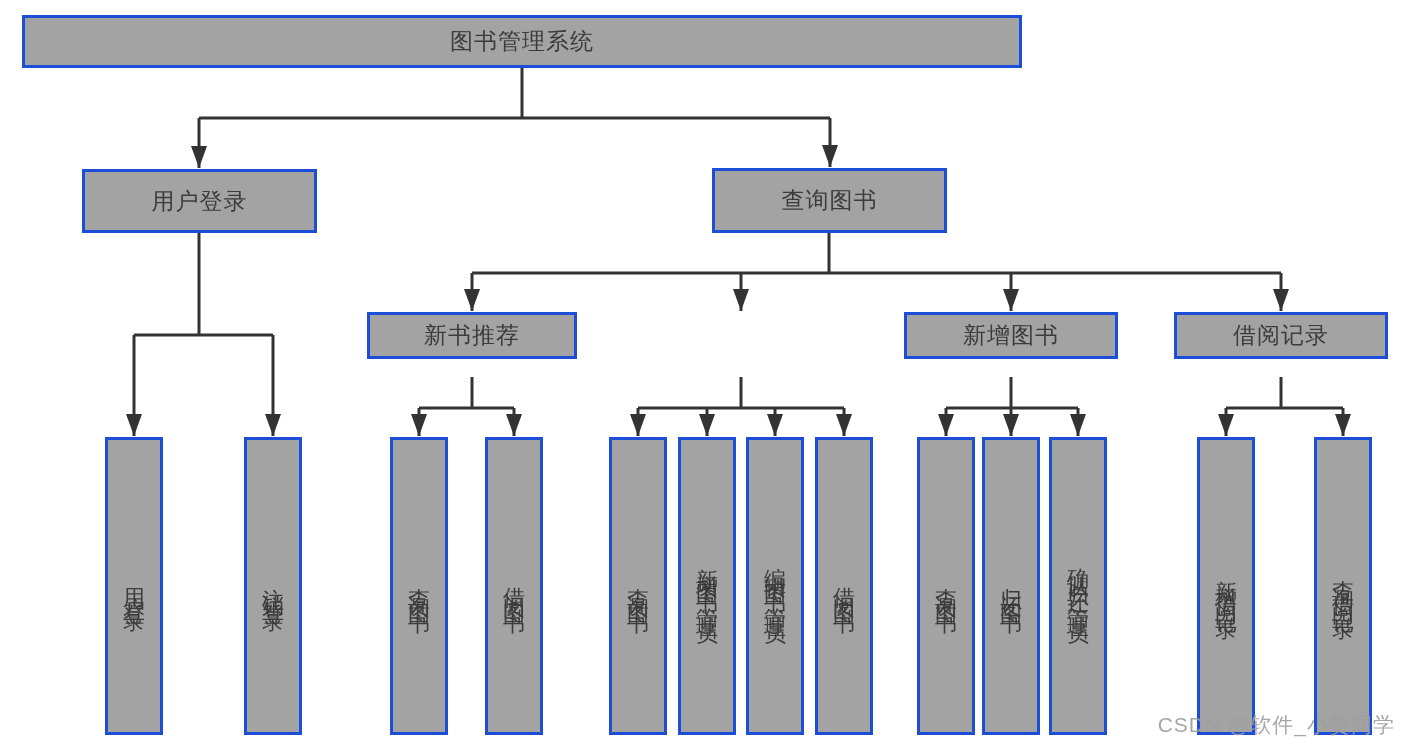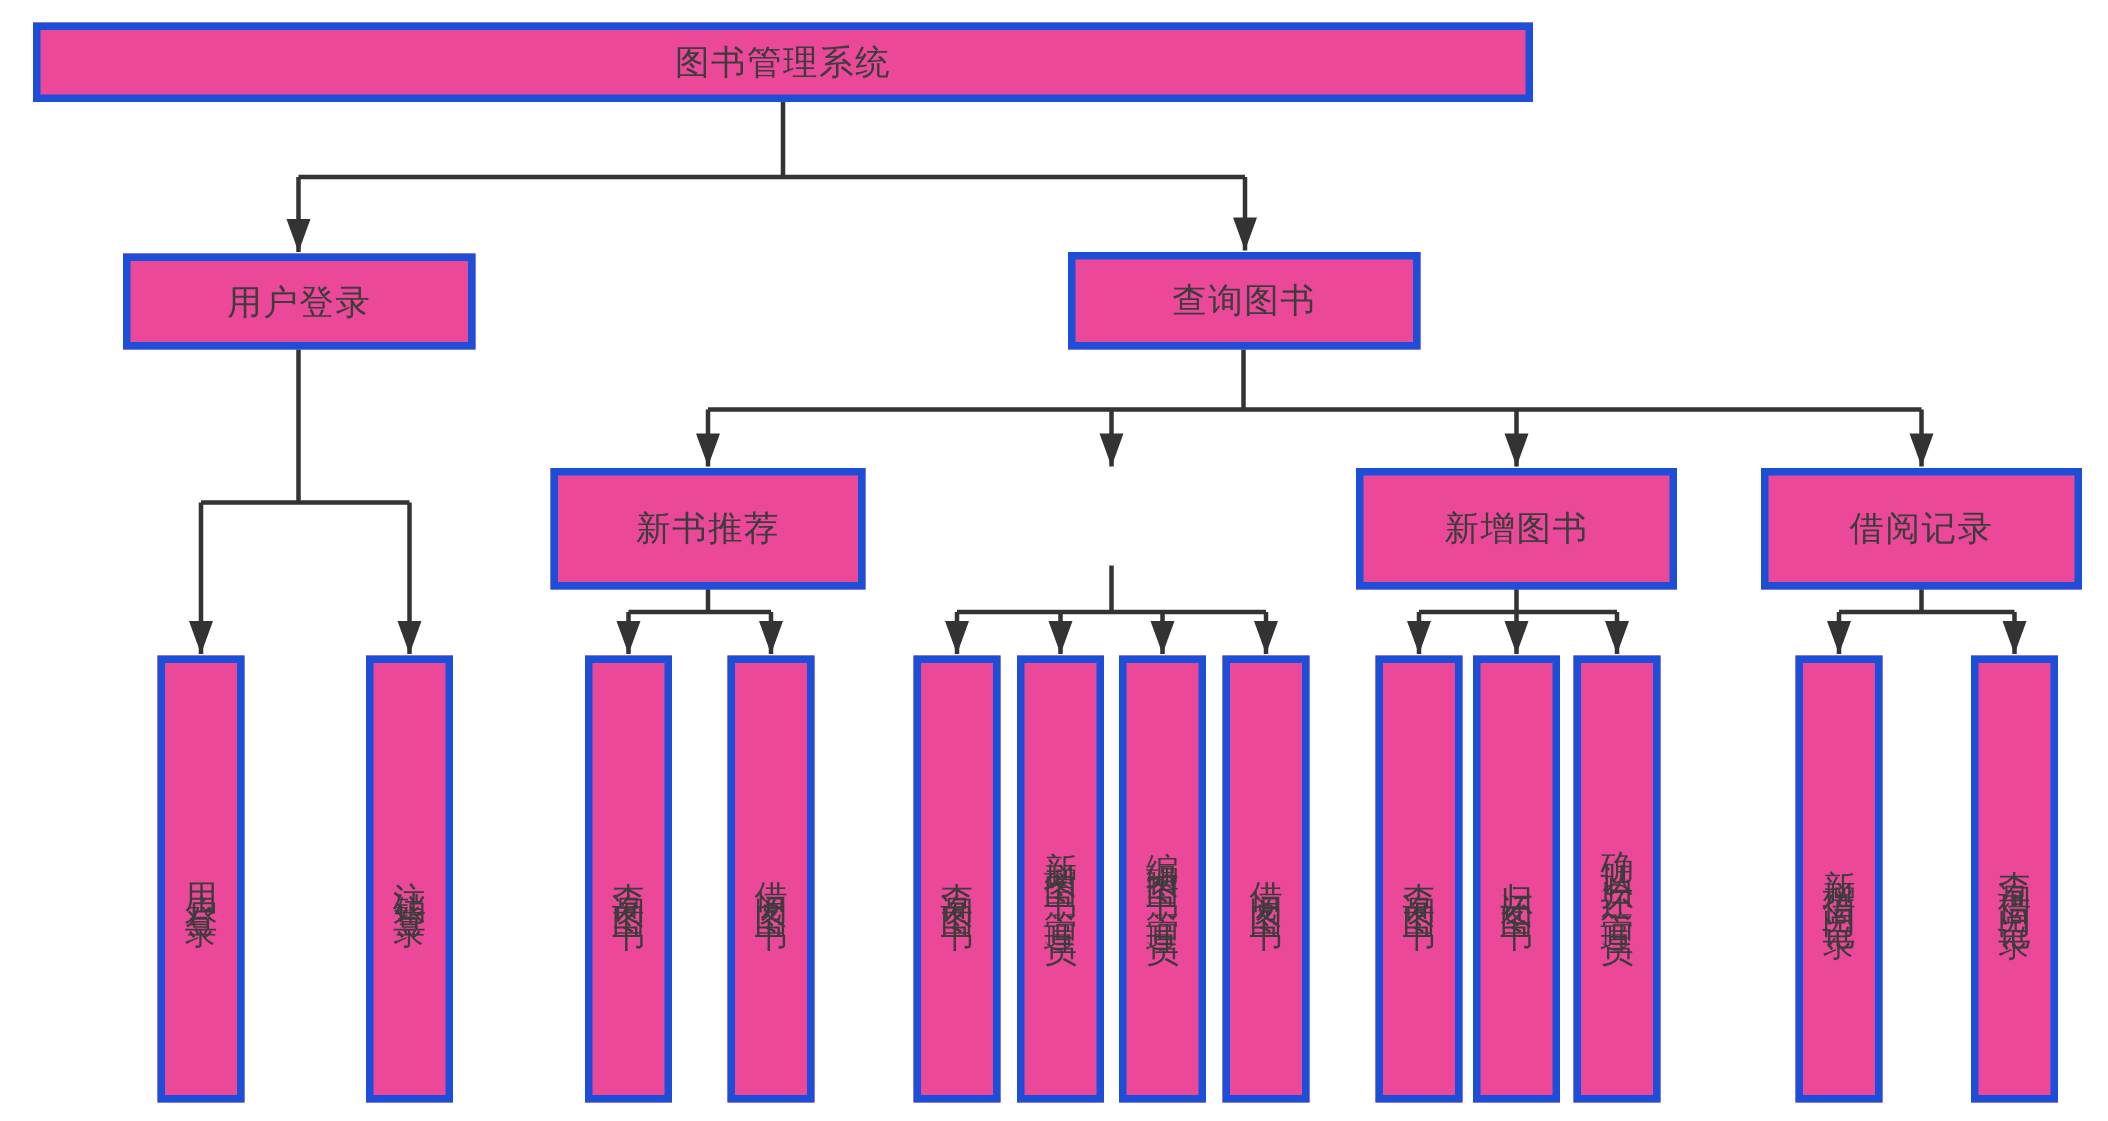--- a/index.html
+++ b/index.html
@@ -16,33 +16,33 @@
   }
   #connectors {
     position: absolute;
     left: 0; top: 0;
     width: 1405px; height: 747px;
     z-index: 1;
   }
   .node {
     position: absolute;
     box-sizing: border-box;
-    border: 5px solid #1d4ed8;
-    background: #ec4899;
+    border: 3px solid #1d4ed8;
+    background: #a3a3a3;
     display: flex;
     align-items: center;
     justify-content: center;
     color: #3c3c3c;
     z-index: 2;
   }
   .node.h { font-size: 23px; letter-spacing: 1px; }
   .node.root { left: 22px; top: 15px; width: 1000px; height: 53px; }
   .node.lvl2-a { left: 82px;  top: 169px; width: 235px; height: 64px; }
   .node.lvl2-b { left: 712px; top: 168px; width: 235px; height: 65px; }
-  .node.lvl3 { top: 312px; height: 81px; }
+  .node.lvl3 { top: 312px; height: 47px; }
   .node.lvl3-a { left: 367px;  width: 210px; }
   .node.lvl3-b { left: 634px;  width: 214px; }
   .node.lvl3-c { left: 904px;  width: 214px; }
   .node.lvl3-d { left: 1174px; width: 214px; }
   .node.leaf { top: 437px; width: 58px; height: 298px; }
   .node.leaf span {
     writing-mode: vertical-rl;
     font-size: 22px;
     letter-spacing: 8px;
     line-height: 1;
@@ -165,13 +165,14 @@
   <div class="node leaf leaf-11">
     <span>确认归还（管理员）</span>
   </div>
   <div class="node leaf leaf-12">
     <span>新增借阅记录</span>
   </div>
   <div class="node leaf leaf-13">
     <span>查询借阅记录</span>
   </div>
 
+  <div id="watermark">CSDN @软件_小贺同学</div>
 </div>
 
 </body></html>

